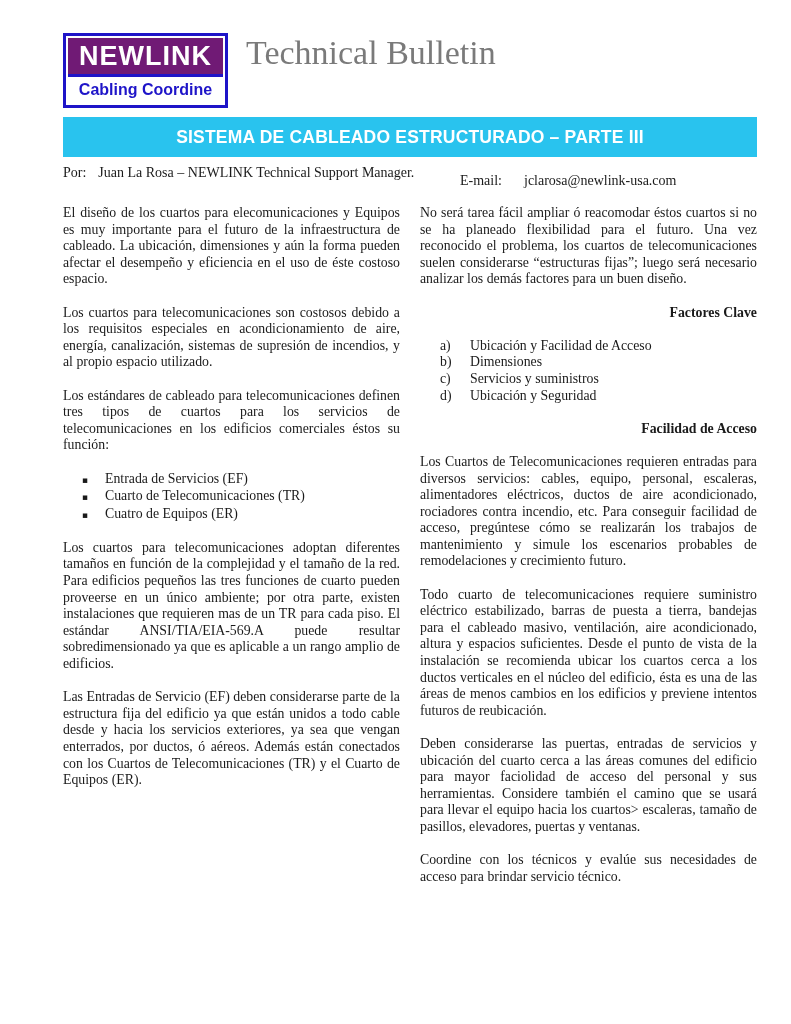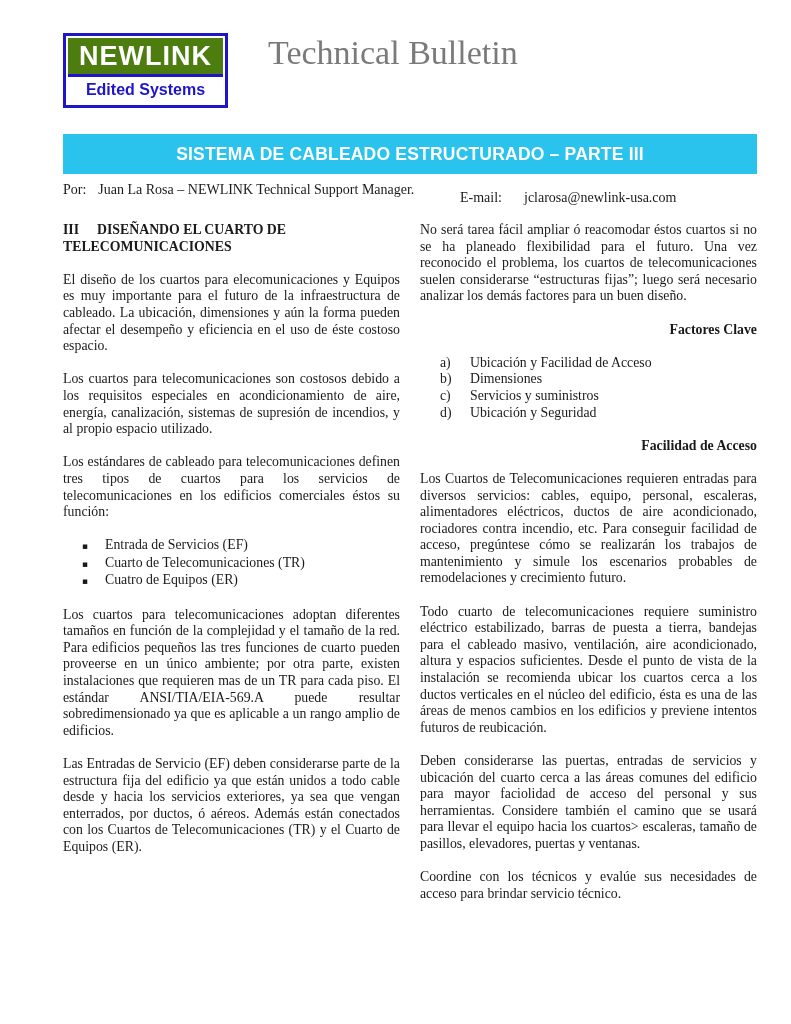--- a/index.html
+++ b/index.html
@@ -19,51 +19,51 @@
   .logo{
     width:165px;height:75px;flex:0 0 auto;
     border:3px solid #1e14c8;
     box-sizing:border-box;
     background:#fff;
     display:flex;flex-direction:column;
   }
   .logo-top{
     flex:1 1 auto;
     margin:2px 2px 0 2px;
-    background:#4d7c0f;
+    background:#701a75;
     color:#ffffff;
     display:flex;align-items:center;justify-content:center;
     font-family:"Liberation Sans","DejaVu Sans",sans-serif;
     font-weight:bold;font-size:27px;letter-spacing:1px;
   }
   .logo-bottom{
     flex:0 0 26px;
     margin:0 2px 2px 2px;
     border-top:3px solid #1e14c8;
     background:#ffffff;
     color:#1e14c8;
     display:flex;align-items:center;justify-content:center;
     font-family:"Liberation Sans","DejaVu Sans",sans-serif;
     font-weight:bold;font-size:16px;
   }
-  .masthead{margin-left:40px;padding-top:2px;}
+  .masthead{margin-left:18px;padding-top:2px;}
   .doc-title{
     font-family:"Liberation Serif","DejaVu Serif",serif;
     font-size:34px;line-height:36px;
     color:#7a7a7a;font-weight:normal;
   }
   .doc-subtitle{
     margin-top:4px;
     font-family:"Liberation Sans","DejaVu Sans",sans-serif;
     font-size:11.5px;line-height:15px;
     color:#8c8c8c;
   }
   
   .banner{
-    margin-top:26px;
+    margin-top:9px;
     height:40px;
     background:#29c3ee;
     display:flex;align-items:center;justify-content:center;
     color:#ffffff;
     font-family:"Liberation Sans","DejaVu Sans",sans-serif;
     font-weight:bold;font-size:17.5px;letter-spacing:.2px;
   }
   
   .byline{
     position:relative;
@@ -94,45 +94,41 @@
   .kf-list .kf-marker{flex:0 0 30px;}
 </style>
 </head>
 <body>
 
 <div class="page">
 
   <div class="header">
     <div class="logo">
       <div class="logo-top">NEWLINK</div>
-      <div class="logo-bottom">Edited Systems</div>
+      <div class="logo-bottom">Cabling Coordine</div>
     </div>
     <div class="masthead">
       <div class="doc-title">Technical Bulletin</div>
     </div>
   </div>
 
   <div class="banner">
     <span>SISTEMA DE CABLEADO ESTRUCTURADO – PARTE III</span>
   </div>
 
   <div class="byline">
     <span class="por-label">Por:</span><span>Juan La Rosa – NEWLINK Technical Support Manager.</span>
     <span class="email-block">
       <span class="email-label">E-mail:</span><span>jclarosa@newlink-usa.com</span>
     </span>
   </div>
 
   <div class="columns">
 
     <div class="col">
-      <div class="lc-heading">
-        <div><span class="numeral">III</span><span>DISEÑANDO EL CUARTO DE</span></div>
-        <div>TELECOMUNICACIONES</div>
-      </div>
       <p>El diseño de los cuartos para elecomunicaciones y Equipos es muy importante para el futuro de la infraestructura de cableado. La ubicación, dimensiones y aún la forma pueden afectar el desempeño y eficiencia en el uso de éste costoso espacio.</p>
       <p>Los cuartos para telecomunicaciones son costosos debido a los requisitos especiales en acondicionamiento de aire, energía, canalización, sistemas de supresión de incendios, y al propio espacio utilizado.</p>
       <p>Los estándares de cableado para telecomunicaciones definen tres tipos de cuartos para los servicios de telecomunicaciones en los edificios comerciales éstos su función:</p>
       <ul class="bullet-list">
         <li>
             <span class="bullet-glyph">▪</span>
             <span>Entrada de Servicios (EF)</span>
           </li>
         <li>
             <span class="bullet-glyph">▪</span>

